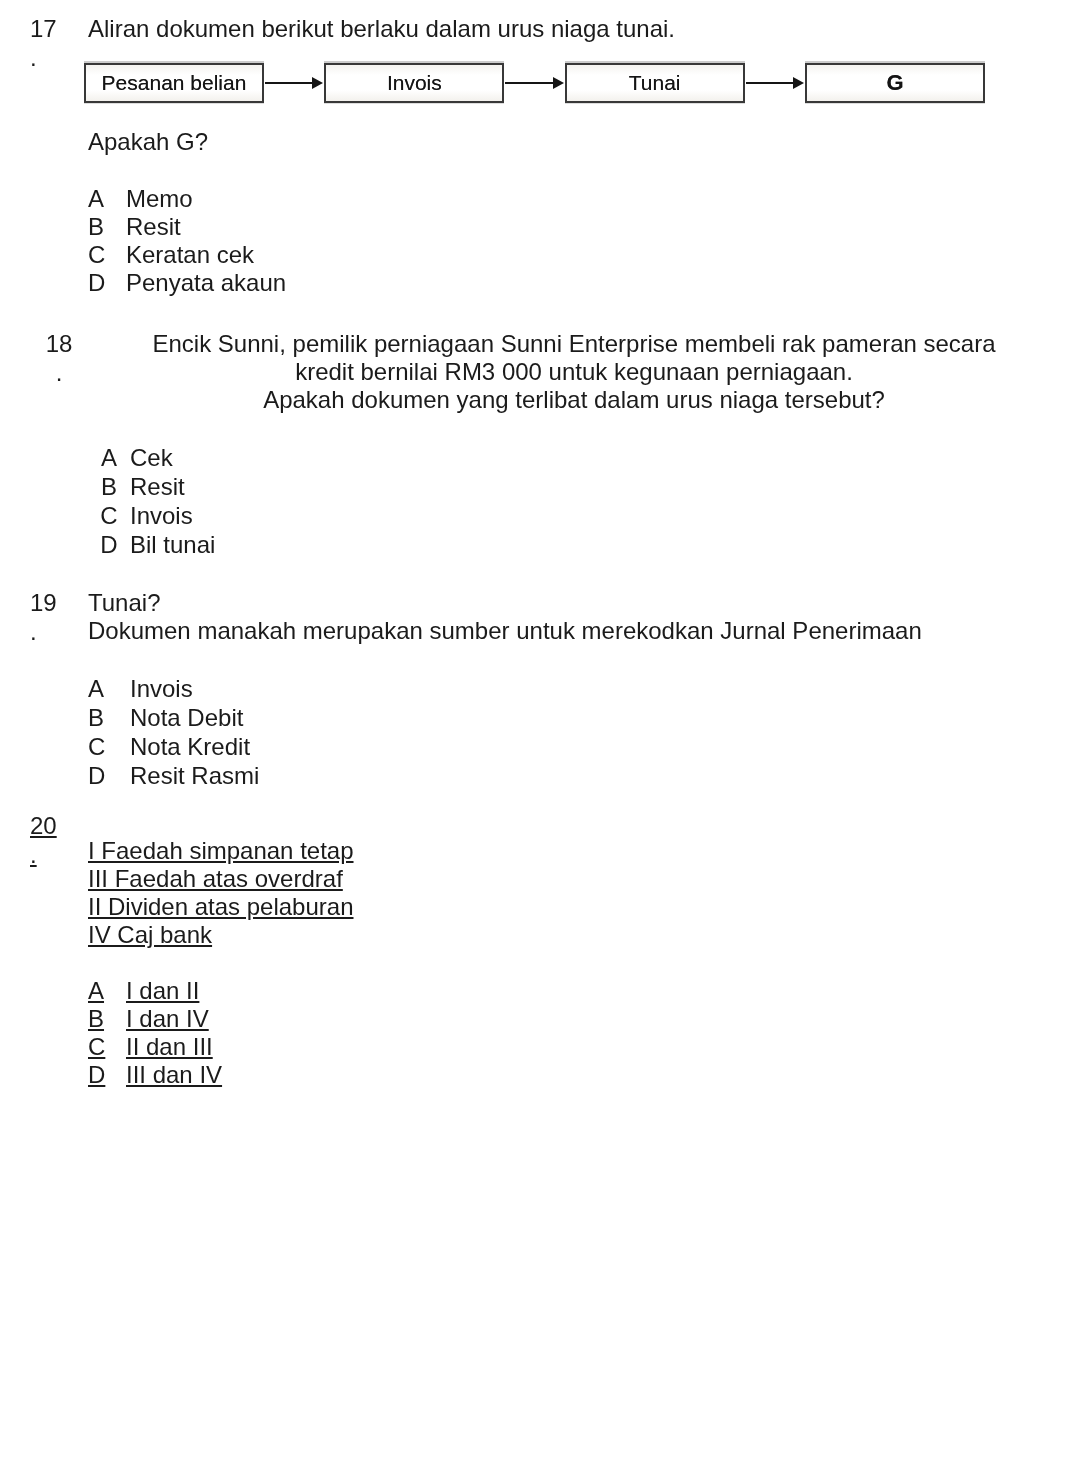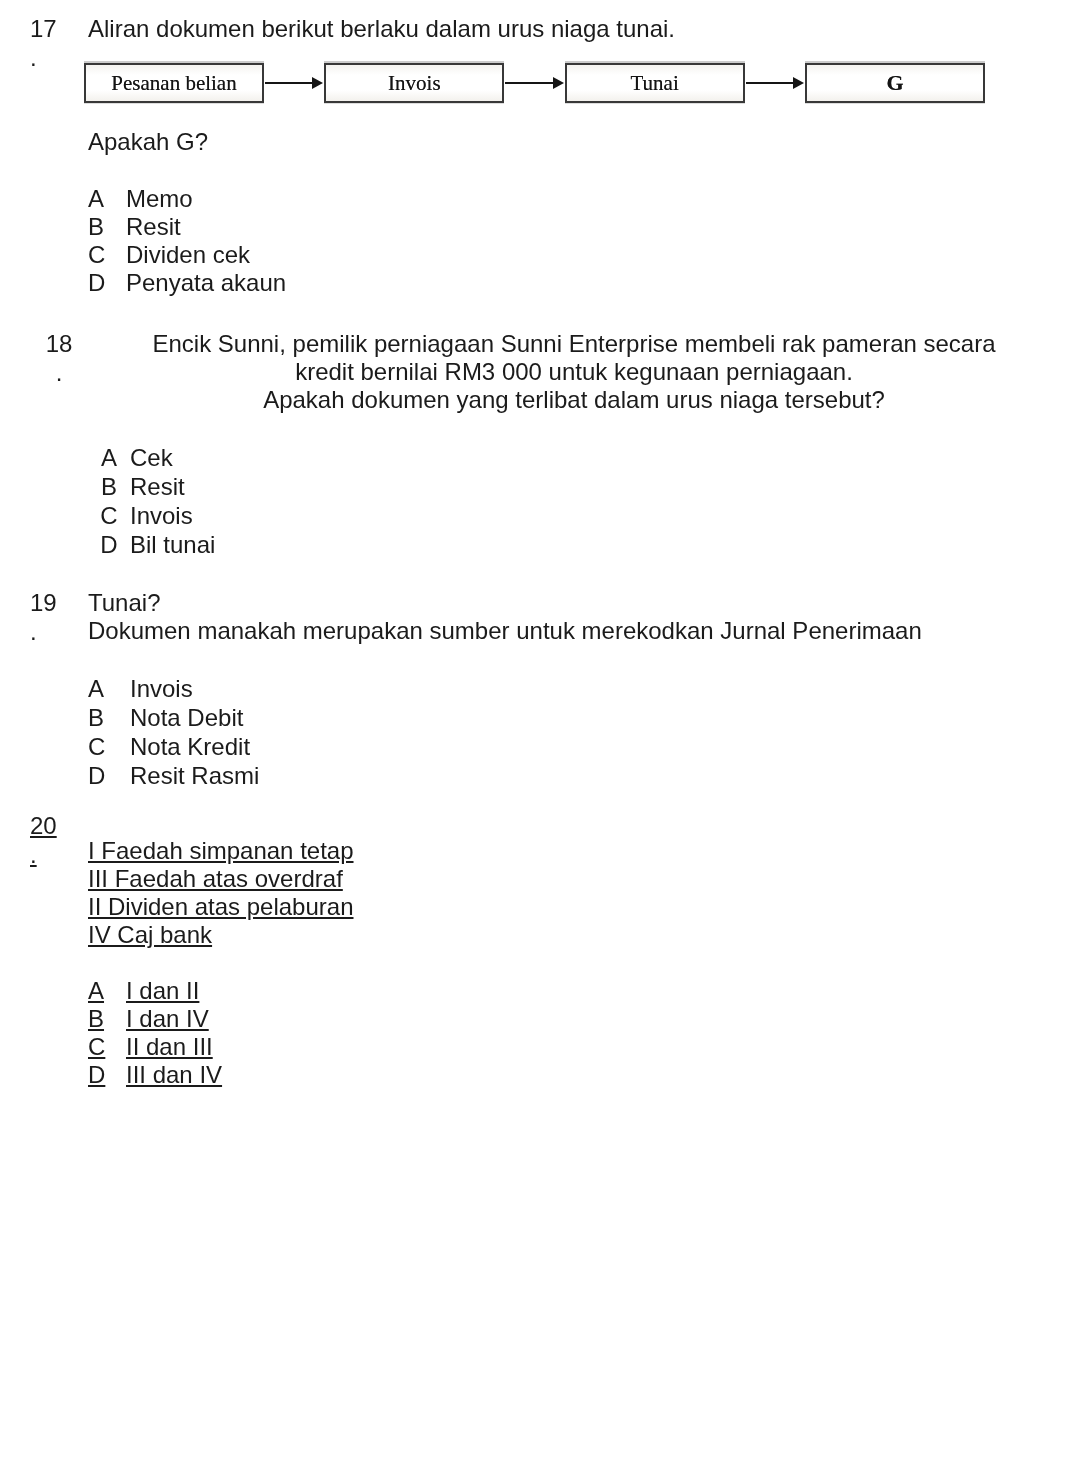--- a/index.html
+++ b/index.html
@@ -71,21 +71,21 @@
     flex: 0 0 180px;
     width: 180px;
     height: 40px;
     box-sizing: border-box;
     border: 2px solid #383838;
     box-shadow: 0 -2px 0 rgba(110,110,110,0.35), 0 1px 0 rgba(120,120,120,0.25);
     background: linear-gradient(to bottom, #f6f5f2 4%, #ffffff 28%, #ffffff 70%, #f3f1ed 100%);
     display: flex;
     align-items: center;
     justify-content: center;
-    font-family: Liberation Serif, serif;
+    font-family: Liberation Sans, sans-serif;
     font-size: 21px;
     color: #141414;
     text-shadow: 0 0 0.5px rgba(0,0,0,0.65);
   }
   .dbox.bold { font-weight: bold; font-size: 22px; }
   .darrow {
     flex: 1 1 auto;
     height: 2px;
     background: #151515;
     position: relative;
@@ -131,21 +131,21 @@
         <div class="opt">
           <span class="letter">A</span>
           <span>Memo</span>
         </div>
         <div class="opt">
           <span class="letter">B</span>
           <span>Resit</span>
         </div>
         <div class="opt">
           <span class="letter">C</span>
-          <span>Dividen cek</span>
+          <span>Keratan cek</span>
         </div>
         <div class="opt">
           <span class="letter">D</span>
           <span>Penyata akaun</span>
         </div>
       </div>
     </div>
   </div>
 
   <div class="q q18">

